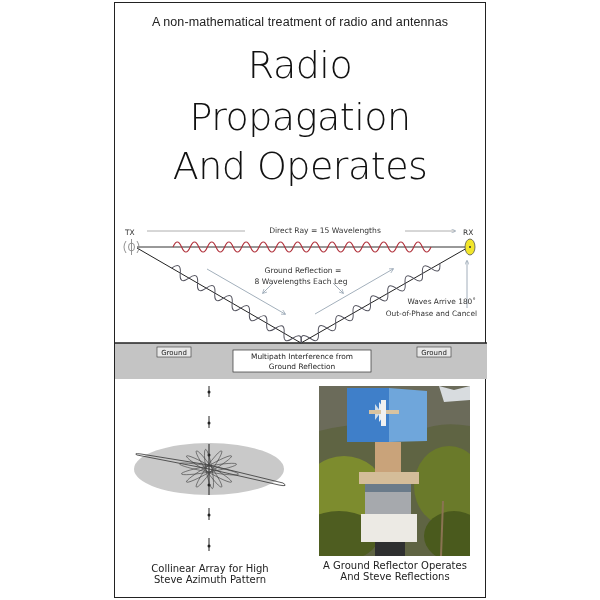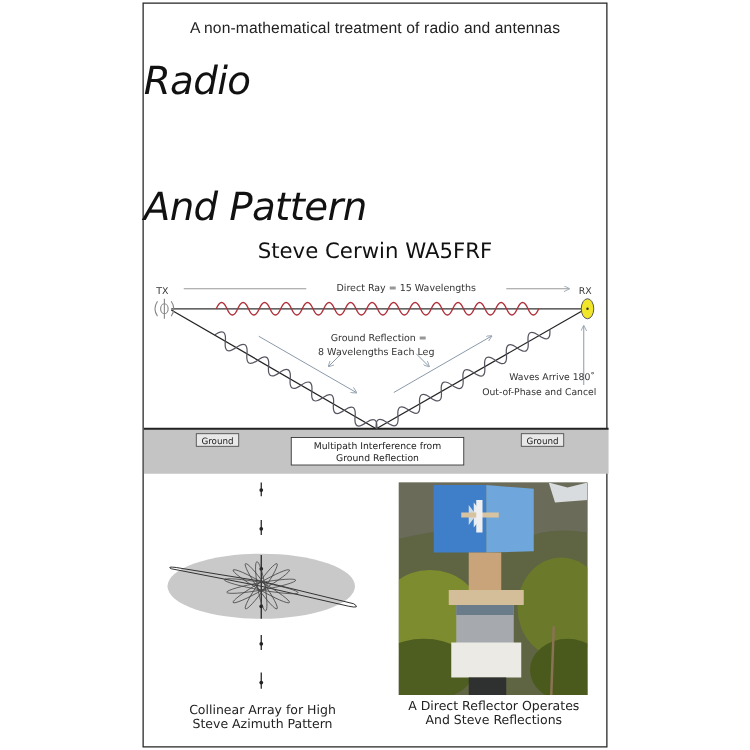--- a/index.html
+++ b/index.html
@@ -8,24 +8,23 @@
   .cover {
     position: absolute; left: 114px; top: 2px; width: 372px; height: 596px;
     border: 1.5px solid #222; background: #fff;
   }
   .abs { position: absolute; }
   .tagline {
     position: absolute; left: 0; right: 0; top: 12px; text-align: center;
     font-family: "Liberation Sans", sans-serif; font-size: 12.5px; color: #222; letter-spacing: 0.1px;
   }
   .title {
-    position: absolute; left: 0; right: 0; text-align: left;
-    font-family: "DejaVu Sans", sans-serif; font-weight: 300; font-size: 31px; color: #111; line-height: 40px;
+    position: absolute; left: 0; right: 0; text-align: center;
+    font-family: "DejaVu Sans", sans-serif; font-weight: 300; font-size: 38px; color: #111; line-height: 40px;
     letter-spacing: -0.5px;
-    font-style: italic;
   }
   .author {
     position: absolute; left: 0; right: 0; top: 188px; text-align: center;
     font-family: "DejaVu Sans", sans-serif; font-size: 17px; color: #111;
   }
   svg text { font-family: "DejaVu Sans", sans-serif; }
   .caption {
     position: absolute; text-align: center; font-family: "DejaVu Sans", sans-serif;
     font-size: 10px; line-height: 11px; color: #222;
   }
@@ -35,23 +34,23 @@
   }
 </style>
 </head>
 <body>
 
 <div class="cover">
 
   <div class="tagline">A non-mathematical treatment of radio and antennas</div>
 
   <div class="title" style="top:42px">Radio</div>
-  <div class="title" style="top:143px">And Pattern</div>
+  <div class="title" style="top:94px">Propagation</div>
+  <div class="title" style="top:143px">And Operates</div>
 
-  <div class="author">Steve Cerwin WA5FRF</div>
 
   <svg class="abs" style="left:0;top:0" width="372" height="596" viewBox="0 0 372 596">
     <defs>
       <marker id="arr" markerWidth="6" markerHeight="6" refX="5" refY="3" orient="auto">
         <path d="M0,0 L6,3 L0,6" fill="none" stroke="#8a9aaa" stroke-width="0.8"></path>
       </marker>
     </defs>
 
     <rect x="0" y="340" width="372" height="36" fill="#c4c4c4"></rect>
     <line x1="0" y1="340" x2="372" y2="340" stroke="#222" stroke-width="1.5"></line>
@@ -162,17 +161,17 @@
 
       <rect x="46" y="98" width="46" height="34" fill="#a6a9ad"></rect>
       <rect x="46" y="98" width="46" height="8" fill="#6a7b8a"></rect>
       <rect x="42" y="128" width="56" height="28" fill="#eceae4"></rect>
       <rect x="56" y="156" width="30" height="14" fill="#2f3030"></rect>
       <line x1="124" y1="115" x2="122" y2="170" stroke="#8a7352" stroke-width="2"></line>
     </svg>
   </div>
 
   <div class="caption" style="left:200px;top:557px;width:160px;">
-    <div>A Direct Reflector Operates</div>
+    <div>A Ground Reflector Operates</div>
     <div>And Steve Reflections</div>
   </div>
 
 </div>
 
 </body></html>

